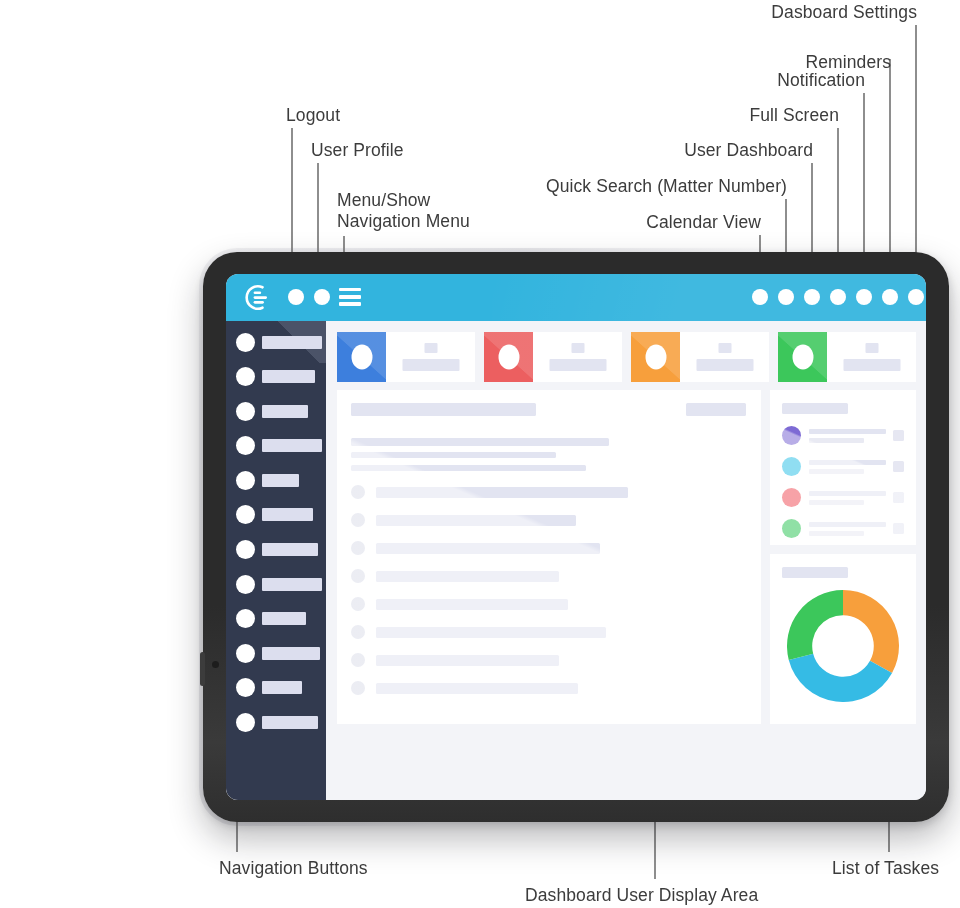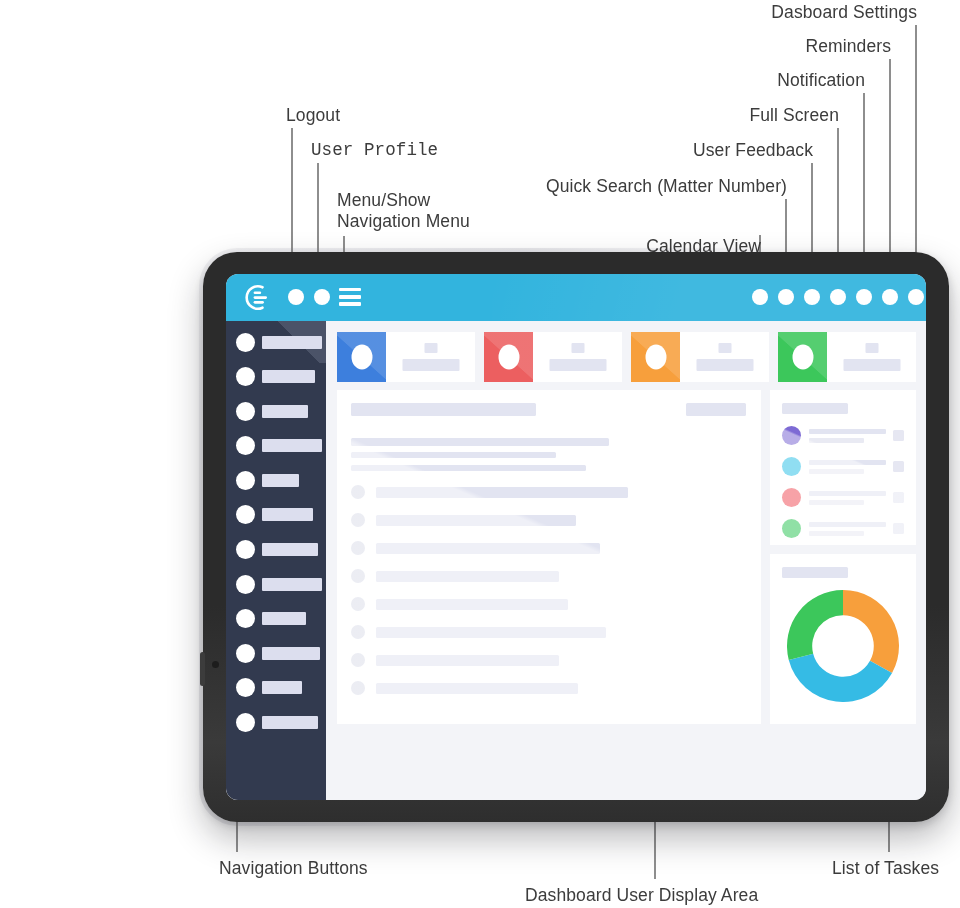--- a/index.html
+++ b/index.html
@@ -214,30 +214,30 @@
       <div class="leader" style="left: 236px; top: 756px; height: 96px; background: rgb(142, 142, 142);"></div>
       <div class="leader-dot" style="left: 236.8px; top: 756px; background: rgb(86, 86, 86);"></div>
       <div class="leader" style="left: 654px; top: 633px; height: 246px; background: rgb(142, 142, 142);"></div>
       <div class="leader-dot" style="left: 654.8px; top: 633px; background: rgb(86, 86, 86);"></div>
       <div class="leader" style="left: 888px; top: 438px; height: 414px; background: rgb(142, 142, 142);"></div>
       <div class="leader-dot" style="left: 888.8px; top: 438px; background: rgb(86, 86, 86);"></div>
     </div>
 
   <div id="anno-labels">
       <div class="anno-label" style="left: 286px; top: 105px; color: rgb(60, 60, 60);">Logout</div>
-      <div class="anno-label" style="left: 311px; top: 140px; color: rgb(60, 60, 60); font-family: Liberation Mono, monospace;">User Profile</div>
+      <div class="anno-label" style="left: 311px; top: 140px; color: rgb(60, 60, 60);">User Profile</div>
       <div class="anno-label" style="left: 337px; top: 190px; color: rgb(60, 60, 60);">Menu/Show
 Navigation Menu</div>
       <div class="anno-label right" style="left: 917px; top: 2px; color: rgb(60, 60, 60);">Dasboard Settings</div>
-      <div class="anno-label right" style="left: 891px; top: 36px; color: rgb(60, 60, 60);">Reminders</div>
+      <div class="anno-label right" style="left: 891px; top: 52px; color: rgb(60, 60, 60);">Reminders</div>
       <div class="anno-label right" style="left: 865px; top: 70px; color: rgb(60, 60, 60);">Notification</div>
       <div class="anno-label right" style="left: 839px; top: 105px; color: rgb(60, 60, 60);">Full Screen</div>
-      <div class="anno-label right" style="left: 813px; top: 140px; color: rgb(60, 60, 60);">User Feedback</div>
+      <div class="anno-label right" style="left: 813px; top: 140px; color: rgb(60, 60, 60);">User Dashboard</div>
       <div class="anno-label right" style="left: 787px; top: 176px; color: rgb(60, 60, 60);">Quick Search (Matter Number)</div>
-      <div class="anno-label right" style="left: 761px; top: 212px; color: rgb(60, 60, 60); margin-top: 24px;">Calendar View</div>
+      <div class="anno-label right" style="left: 761px; top: 212px; color: rgb(60, 60, 60);">Calendar View</div>
       <div class="anno-label" style="left: 219px; top: 858px; color: rgb(60, 60, 60);">Navigation Buttons</div>
       <div class="anno-label" style="left: 525px; top: 885px; color: rgb(60, 60, 60);">Dashboard User Display Area</div>
       <div class="anno-label" style="left: 832px; top: 858px; color: rgb(60, 60, 60);">List of Taskes</div>
     </div>
 
   <div id="tablet">
     <div id="power-btn"></div>
     <div id="front-cam"></div>
 
     <div id="screen">

